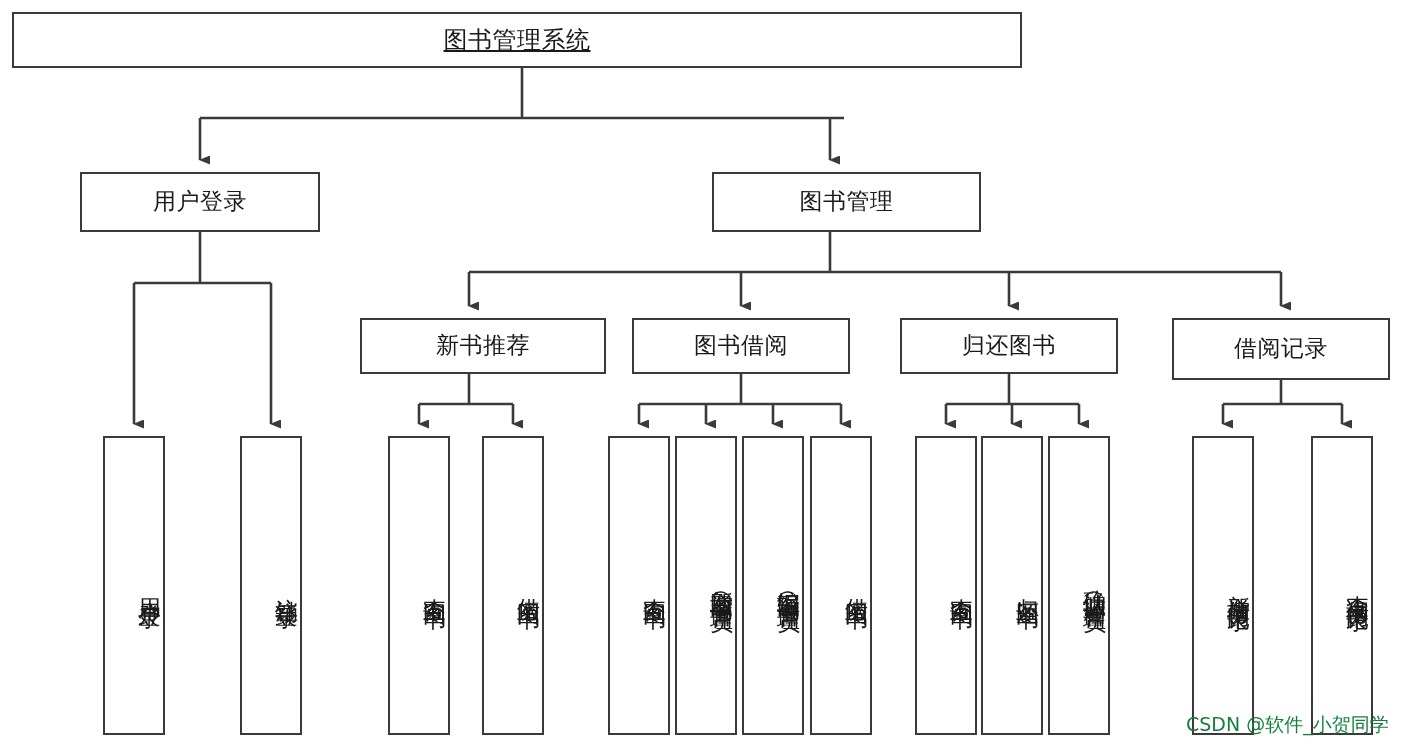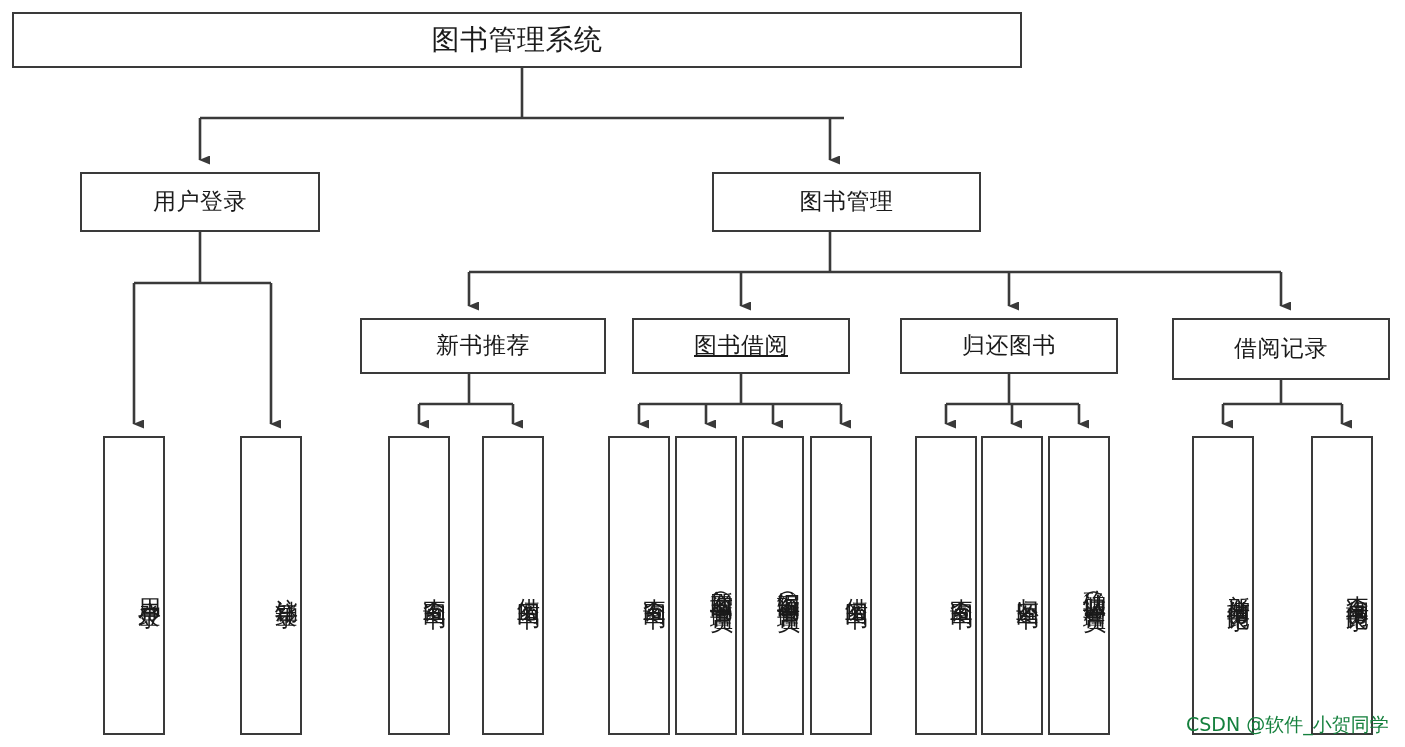--- a/index.html
+++ b/index.html
@@ -26,21 +26,22 @@
     align-items: center;
     justify-content: center;
     color: #1a1a1a;
     line-height: 1.18;
   }
   .node.horiz {
     font-size: 23px;
     letter-spacing: 0.5px;
   }
   .node.root {
-    font-size: 28px;
+    font-size: 24px;
+    text-decoration: underline;
   }
   .node.vert {
     writing-mode: vertical-rl;
     text-orientation: upright;
     font-size: 23px;
     letter-spacing: 3px;
     padding-top: 12px;
     padding-bottom: 12px;
     align-items: flex-start;
     justify-content: center;
@@ -131,21 +132,21 @@
   <div class="node horiz" id="n-l2-0" style="left: 80px; top: 172px; width: 240px; height: 60px;">
     <span>用户登录</span>
   </div>
   <div class="node horiz" id="n-l2-1" style="left: 712px; top: 172px; width: 269px; height: 60px;">
     <span>图书管理</span>
   </div>
 
   <div class="node horiz" id="n-l3-0" style="left: 360px; top: 318px; width: 246px; height: 56px;">
     <span>新书推荐</span>
   </div>
-  <div class="node horiz" id="n-l3-1" style="left: 632px; top: 318px; width: 218px; height: 56px; text-decoration: underline;">
+  <div class="node horiz" id="n-l3-1" style="left: 632px; top: 318px; width: 218px; height: 56px;">
     <span>图书借阅</span>
   </div>
   <div class="node horiz" id="n-l3-2" style="left: 900px; top: 318px; width: 218px; height: 56px;">
     <span>归还图书</span>
   </div>
   <div class="node horiz" id="n-l3-3" style="left: 1172px; top: 318px; width: 218px; height: 62px;">
     <span>借阅记录</span>
   </div>
 
   <div class="node vert" id="n-leaf-0" style="left: 103px; top: 436px; width: 62px; height: 299px;">

